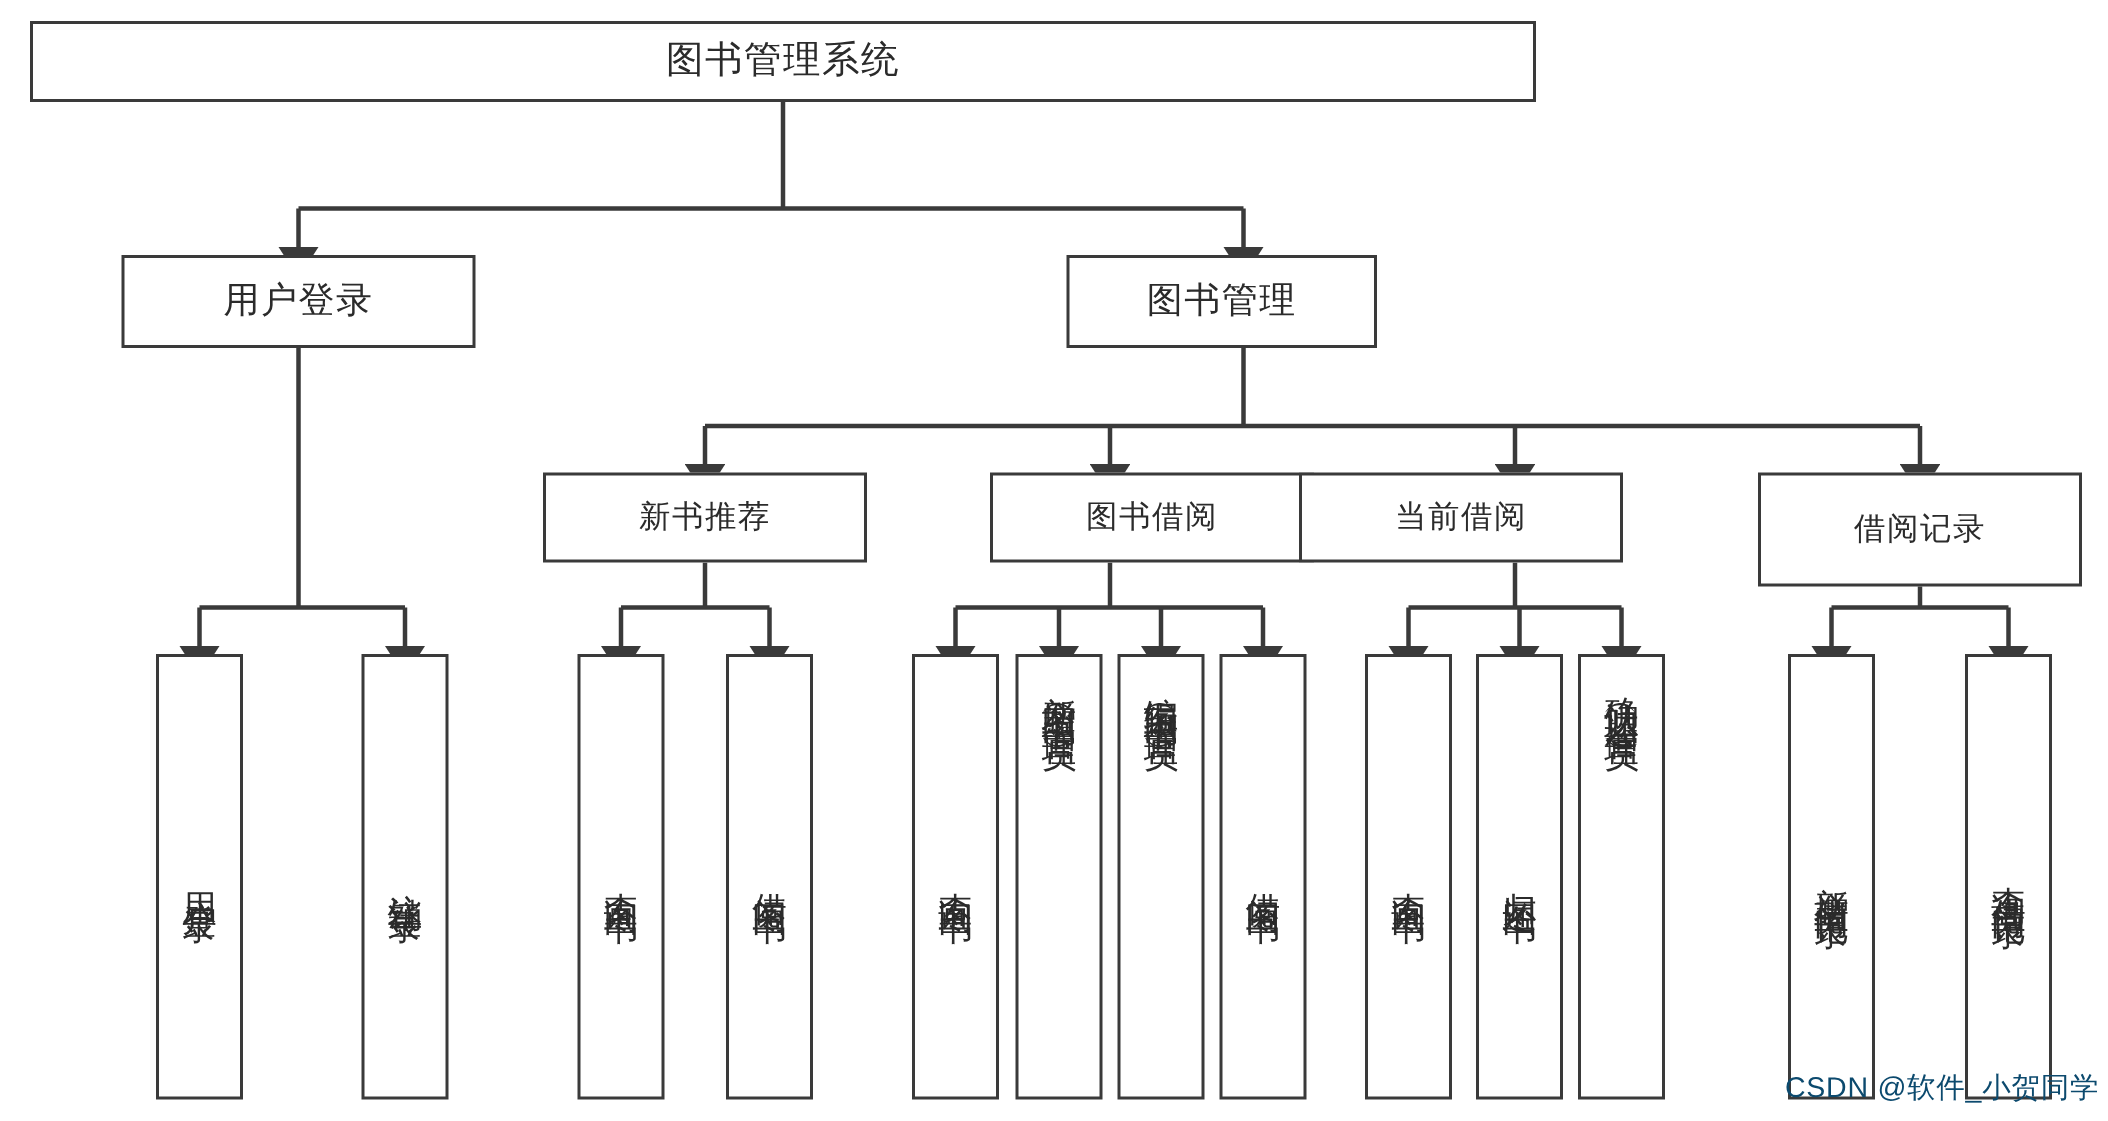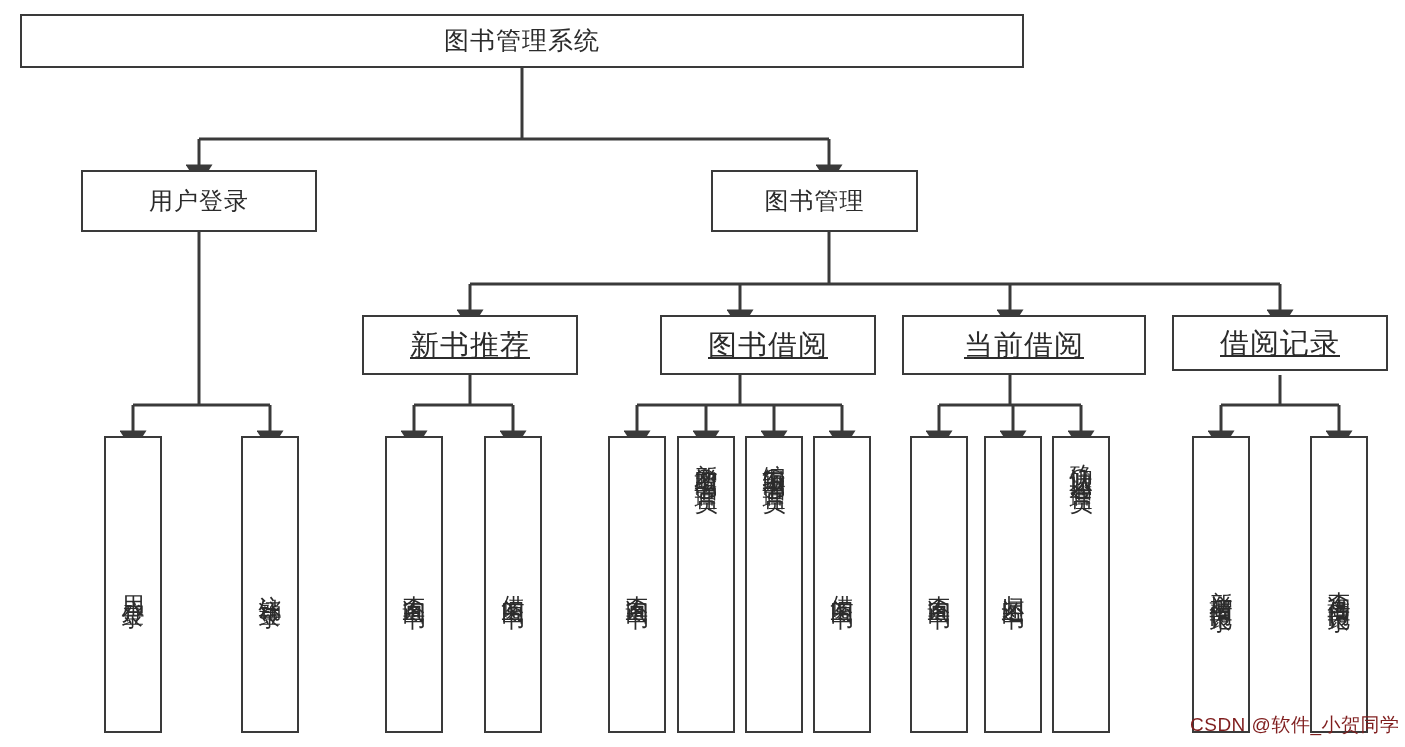--- a/index.html
+++ b/index.html
@@ -37,21 +37,21 @@
     z-index: 3;
   }
   .node .label {
     color: #2b2b2b;
     letter-spacing: 1px;
     line-height: 1.18;
     white-space: nowrap;
   }
   .node.root .label   { font-size: 25px; }
   .node.level2 .label { font-size: 24px; }
-  .node.level3 .label { font-size: 29px; text-decoration: underline; }
+  .node.level3 .label { font-size: 21px; }
   .node.leaf {
     align-items: flex-start;
     justify-content: center;
     padding-top: 8px;
   }
   .node.leaf.mid {
     align-items: center;
     padding-top: 0;
   }
   .node.leaf .label {
@@ -60,21 +60,21 @@
     font-size: 23px;
     letter-spacing: 4px;
     line-height: 1.0;
     white-space: nowrap;
   }
   #watermark {
     position: absolute;
     left: 1190px;
     top: 712px;
     font-size: 19px;
-    color: #7f1d1d;
+    color: #0c4a6e;
     letter-spacing: 0.5px;
     white-space: nowrap;
     z-index: 6;
     font-family: "Liberation Sans", "DejaVu Sans", sans-serif;
   }
 </style>
 </head>
 <body>
 
 <div id="canvas">
@@ -131,24 +131,24 @@
       </div>
       <div class="node level2" style="left: 711px; top: 170px; width: 207px; height: 62px;">
         <span class="label">图书管理</span>
       </div>
       <div class="node level3" style="left: 362px; top: 315px; width: 216px; height: 60px;">
         <span class="label">新书推荐</span>
       </div>
       <div class="node level3" style="left: 632px; top: 315px; width: 216px; height: 60px; margin-left: 28px;">
         <span class="label">图书借阅</span>
       </div>
-      <div class="node level3" style="left: 902px; top: 315px; width: 244px; height: 60px;">
+      <div class="node level3" style="left: 866px; top: 315px; width: 216px; height: 60px;">
         <span class="label">当前借阅</span>
       </div>
-      <div class="node level3" style="left: 1172px; top: 315px; width: 216px; height: 56px;">
+      <div class="node level3" style="left: 1172px; top: 315px; width: 216px; height: 76px;">
         <span class="label">借阅记录</span>
       </div>
       <div class="node leaf mid" style="left: 104px; top: 436px; width: 58px; height: 297px;">
         <span class="label">用户登录</span>
       </div>
       <div class="node leaf mid" style="left: 241px; top: 436px; width: 58px; height: 297px;">
         <span class="label">注销登录</span>
       </div>
       <div class="node leaf mid" style="left: 385px; top: 436px; width: 58px; height: 297px;">
         <span class="label">查询图书</span>

